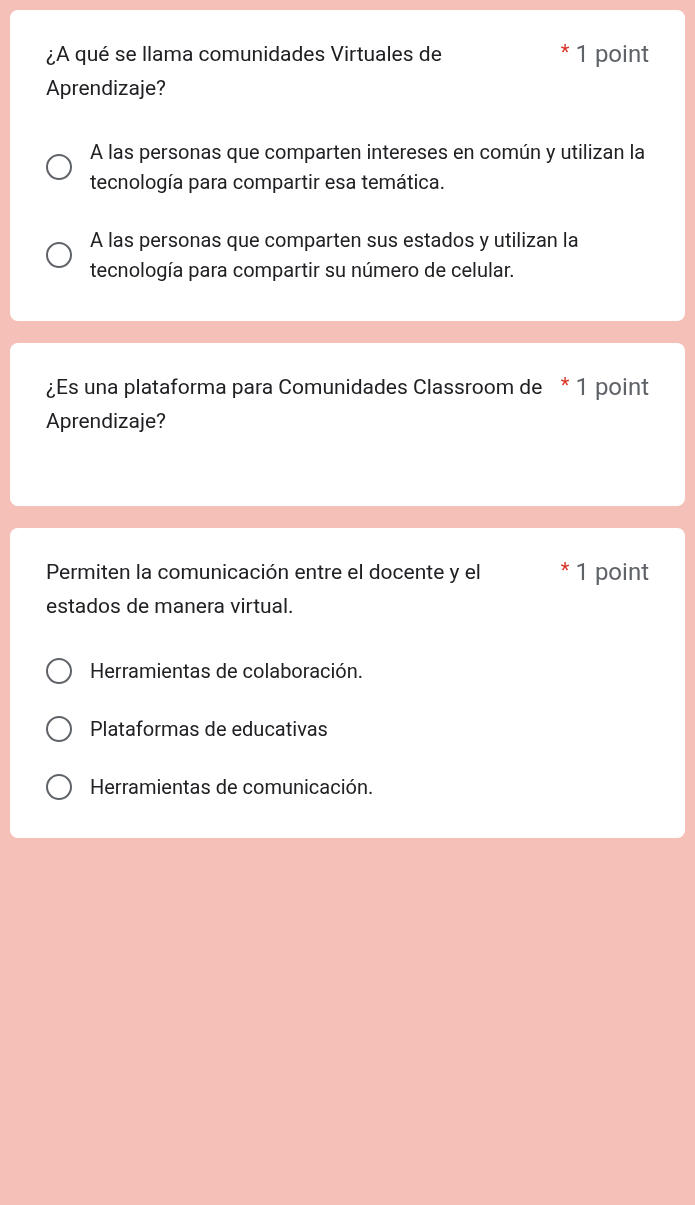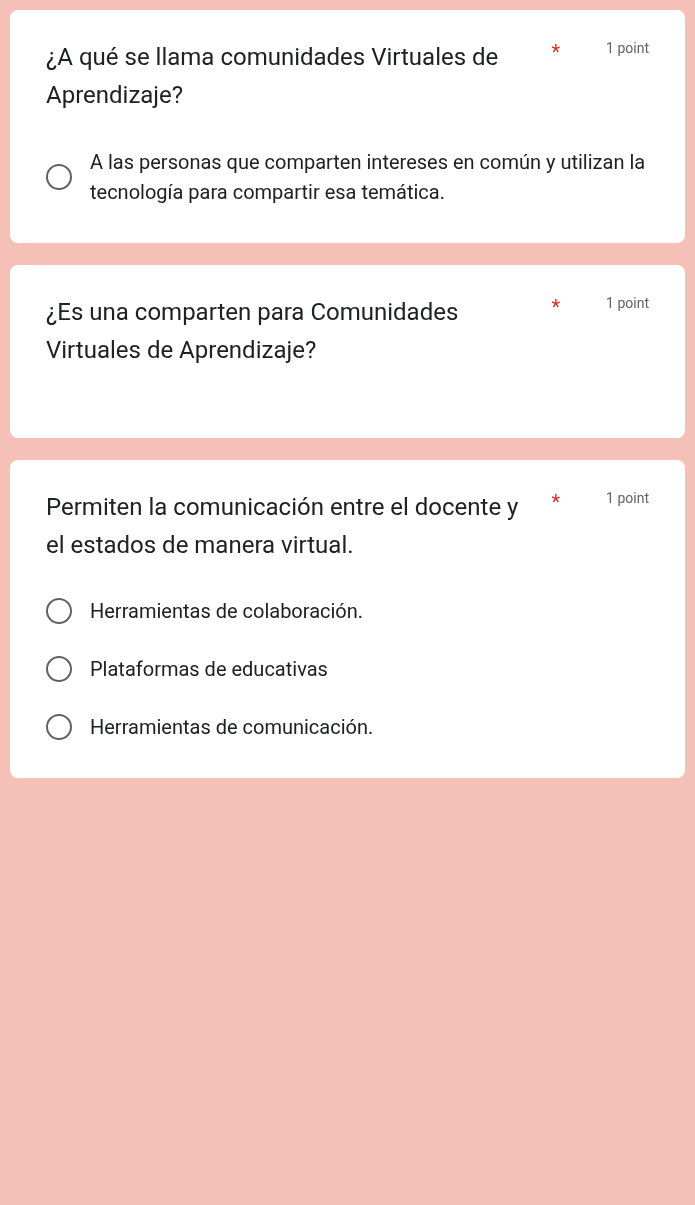--- a/index.html
+++ b/index.html
@@ -19,44 +19,43 @@
       padding: 28px 36px 36px 36px;
       margin-bottom: 22px;
     }
     .question-header {
       display: flex;
       justify-content: space-between;
       align-items: flex-start;
       margin-bottom: 32px;
     }
     .question-title {
-      font-size: 24px;
+      font-size: 21px;
       color: #202124;
       font-weight: 400;
       line-height: 1.6;
       flex: 1;
       padding-right: 10px;
     }
     .points-wrapper {
       display: flex;
       align-items: flex-start;
       gap: 6px;
       flex-shrink: 0;
       padding-top: 2px;
     }
     .required-asterisk {
       color: #d93025;
       font-size: 20px;
       line-height: 1.2;
     }
     .points-label {
       color: #5f6368;
-      font-size: 14px;
+      font-size: 24px;
       white-space: nowrap;
-      margin-left: 40px;
     }
     .option-row {
       display: flex;
       align-items: center;
       gap: 18px;
       margin-bottom: 28px;
       cursor: pointer;
     }
     .option-row:last-child {
       margin-bottom: 0;
@@ -87,25 +86,29 @@
     <div class="question-title">¿A qué se llama comunidades Virtuales de Aprendizaje?</div>
     <div class="points-wrapper">
       <span class="required-asterisk">*</span>
       <span class="points-label">1 point</span>
     </div>
   </div>
   <div class="option-row multiline">
     <div class="radio-circle"></div>
     <div class="option-text">A las personas que comparten intereses en común y utilizan la tecnología para compartir esa temática.</div>
   </div>
+  <div class="option-row multiline">
+    <div class="radio-circle"></div>
+    <div class="option-text">A las personas que comparten sus estados y utilizan la tecnología para compartir su número de celular.</div>
+  </div>
 </div>
 
 <div class="question-card">
   <div class="question-header">
-    <div class="question-title">¿Es una comparten para Comunidades Virtuales de Aprendizaje?</div>
+    <div class="question-title">¿Es una plataforma para Comunidades Classroom de Aprendizaje?</div>
     <div class="points-wrapper">
       <span class="required-asterisk">*</span>
       <span class="points-label">1 point</span>
     </div>
   </div>
 </div>
 
 <div class="question-card">
   <div class="question-header">
     <div class="question-title">Permiten la comunicación entre el docente y el estados de manera virtual.</div>

